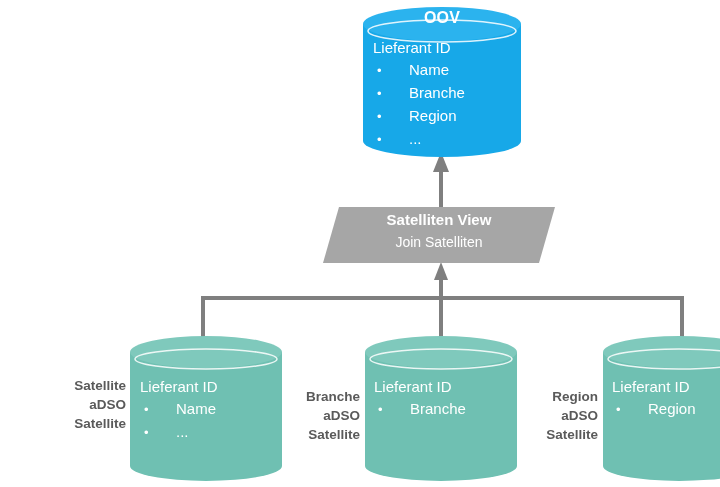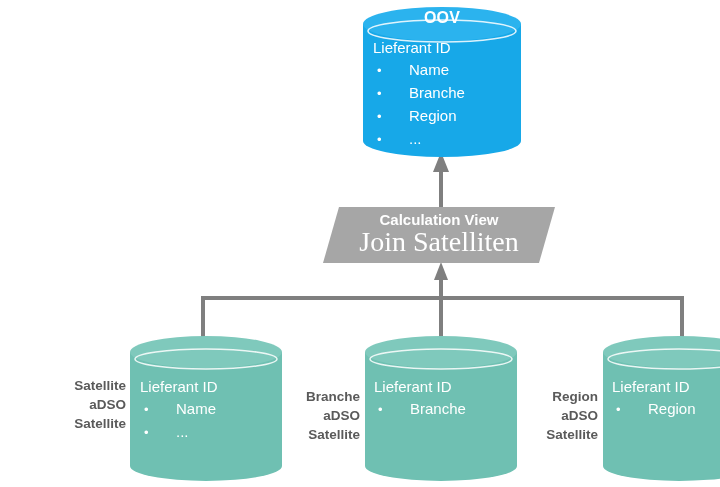--- a/index.html
+++ b/index.html
@@ -75,23 +75,22 @@
     width: 200px;
     text-align: center;
     color: #ffffff;
   }
   .calc-line1 {
     font-size: 15px;
     font-weight: bold;
     line-height: 19px;
   }
   .calc-line2 {
-    font-size: 28px;
+    font-size: 14px;
     line-height: 26px;
-    font-family: Liberation Serif, serif;
   }
 
   
   .sat-body {
     position: absolute;
     color: #ffffff;
   }
   .sat-key {
     font-size: 15px;
     line-height: 20px;
@@ -183,21 +182,21 @@
       <span class="bdot">•</span>
       <span class="btxt">Region</span>
     </div>
     <div class="bullet-row">
       <span class="bdot">•</span>
       <span class="btxt">...</span>
     </div>
   </div>
 
   <div class="calc-wrap">
-    <div class="calc-line1">Calculation View</div>
+    <div class="calc-line1">Satelliten View</div>
     <div class="calc-line2">Join Satelliten</div>
   </div>
 
   <div class="side-label" style="left:0px; top:376px; width:83px;">
     <div>Satellite</div>
     <div>aDSO</div>
     <div>Satellite</div>
   </div>
 
   <div class="sat-body" style="left:97px; top:377px; width:136px;">

